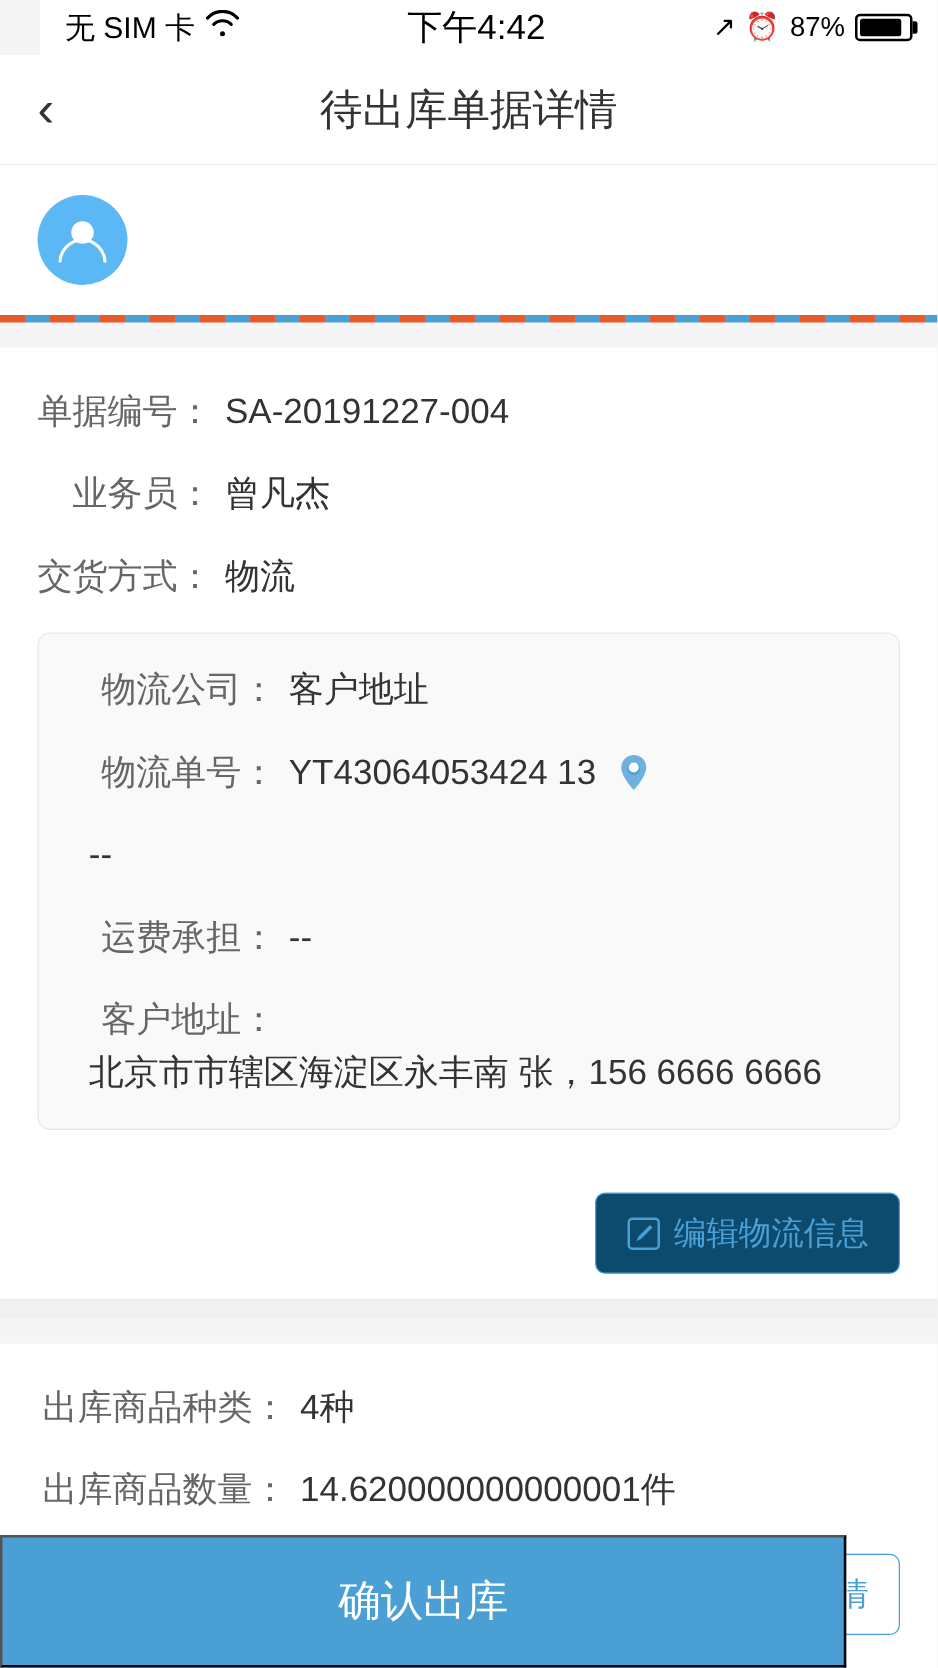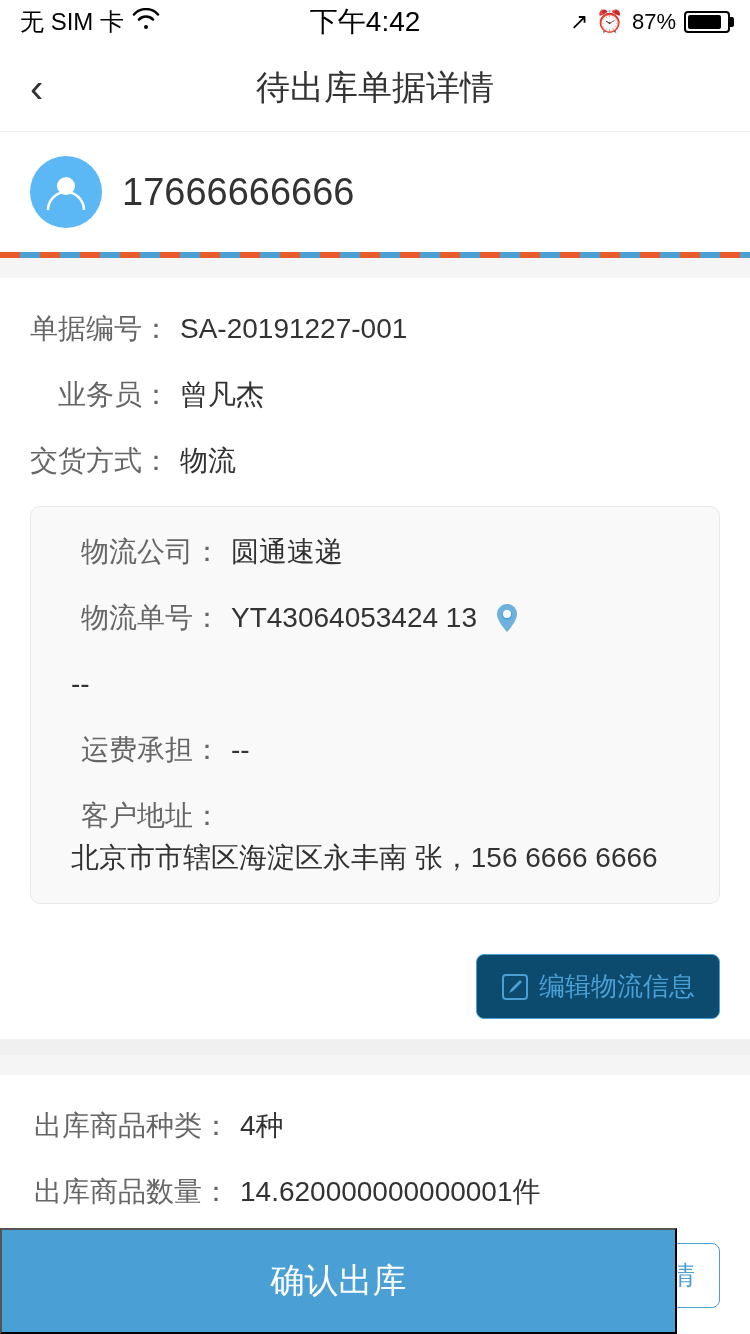--- a/index.html
+++ b/index.html
@@ -17,20 +17,21 @@
     
     .status-bar {
       display: flex;
       justify-content: space-between;
       align-items: center;
       background: #fff;
       height: 44px;
       padding: 0 20px;
       font-size: 24px;
       color: #000;
+      margin-left: 32px;
     }
     .status-left { display: flex; align-items: center; gap: 8px; }
     .status-center { font-size: 28px; font-weight: 500; }
     .status-right { display: flex; align-items: center; gap: 8px; font-size: 22px; }
     .battery {
       width: 46px; height: 22px;
       border: 2px solid #000;
       border-radius: 4px;
       position: relative;
       display: inline-flex;
@@ -267,43 +268,42 @@
   <span class="nav-title">待出库单据详情</span>
 </div>
 
 <div class="customer-header">
   <div class="avatar">
     <svg viewBox="0 0 44 44" fill="none" xmlns="http://www.w3.org/2000/svg">
       <circle cx="22" cy="16" r="9" fill="#fff"></circle>
       <path d="M4 40c0-9.94 8.06-18 18-18s18 8.06 18 18" stroke="#fff" stroke-width="2.5" fill="none"></path>
     </svg>
   </div>
-  <span class="customer-phone">17666666666</span>
 </div>
 
 <div class="dashed-divider"></div>
 
 <div class="section">
   <div class="info-row">
     <span class="info-label">单据编号：</span>
-    <span class="info-value">SA-20191227-001</span>
+    <span class="info-value">SA-20191227-004</span>
   </div>
   <div class="info-row">
     <span class="info-label">业务员：</span>
     <span class="info-value">曾凡杰</span>
   </div>
   <div class="info-row">
     <span class="info-label">交货方式：</span>
     <span class="info-value">物流</span>
   </div>
 
   <div class="logistics-section">
     <div class="logistics-row">
       <span class="logistics-label">物流公司：</span>
-      <span class="logistics-value">圆通速递</span>
+      <span class="logistics-value">客户地址</span>
     </div>
     <div class="logistics-row">
       <span class="logistics-label">物流单号：</span>
       <span class="logistics-value">
         <span>YT43064053424 13</span>
         <svg class="location-icon" viewBox="0 0 36 36" fill="none">
           <circle cx="18" cy="15" r="5" fill="#4a9fd4"></circle>
           <path d="M18 4C12.48 4 8 8.48 8 14c0 7.5 10 18 10 18s10-10.5 10-18c0-5.52-4.48-10-10-10z" fill="#4a9fd4" opacity="0.8"></path>
           <circle cx="18" cy="14" r="4" fill="#fff"></circle>
         </svg>

